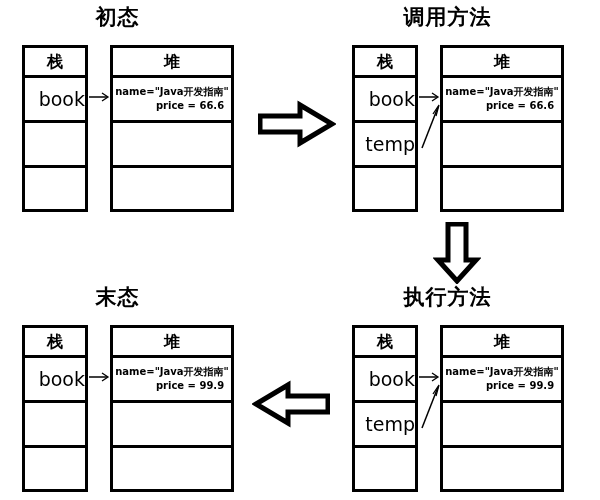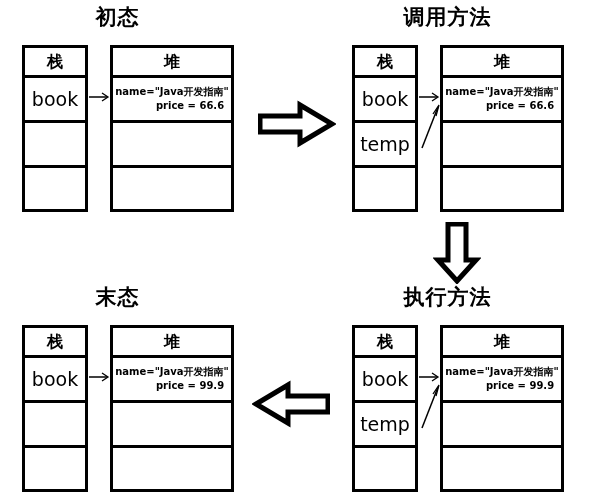--- a/index.html
+++ b/index.html
@@ -69,20 +69,21 @@
     left: 22px;
     top: 10px;
     width: 66px;
     height: 167px;
   }
   .stack-box .cell.head {
     height: 30px;
   }
   .stack-box .cell.slot {
     height: 45px;
+    justify-content: flex-end;
   }
   .stack-box .cell.slot.last {
     height: 47px;
   }
 
   
   .heap-box {
     left: 110px;
     top: 10px;
     width: 124px;

